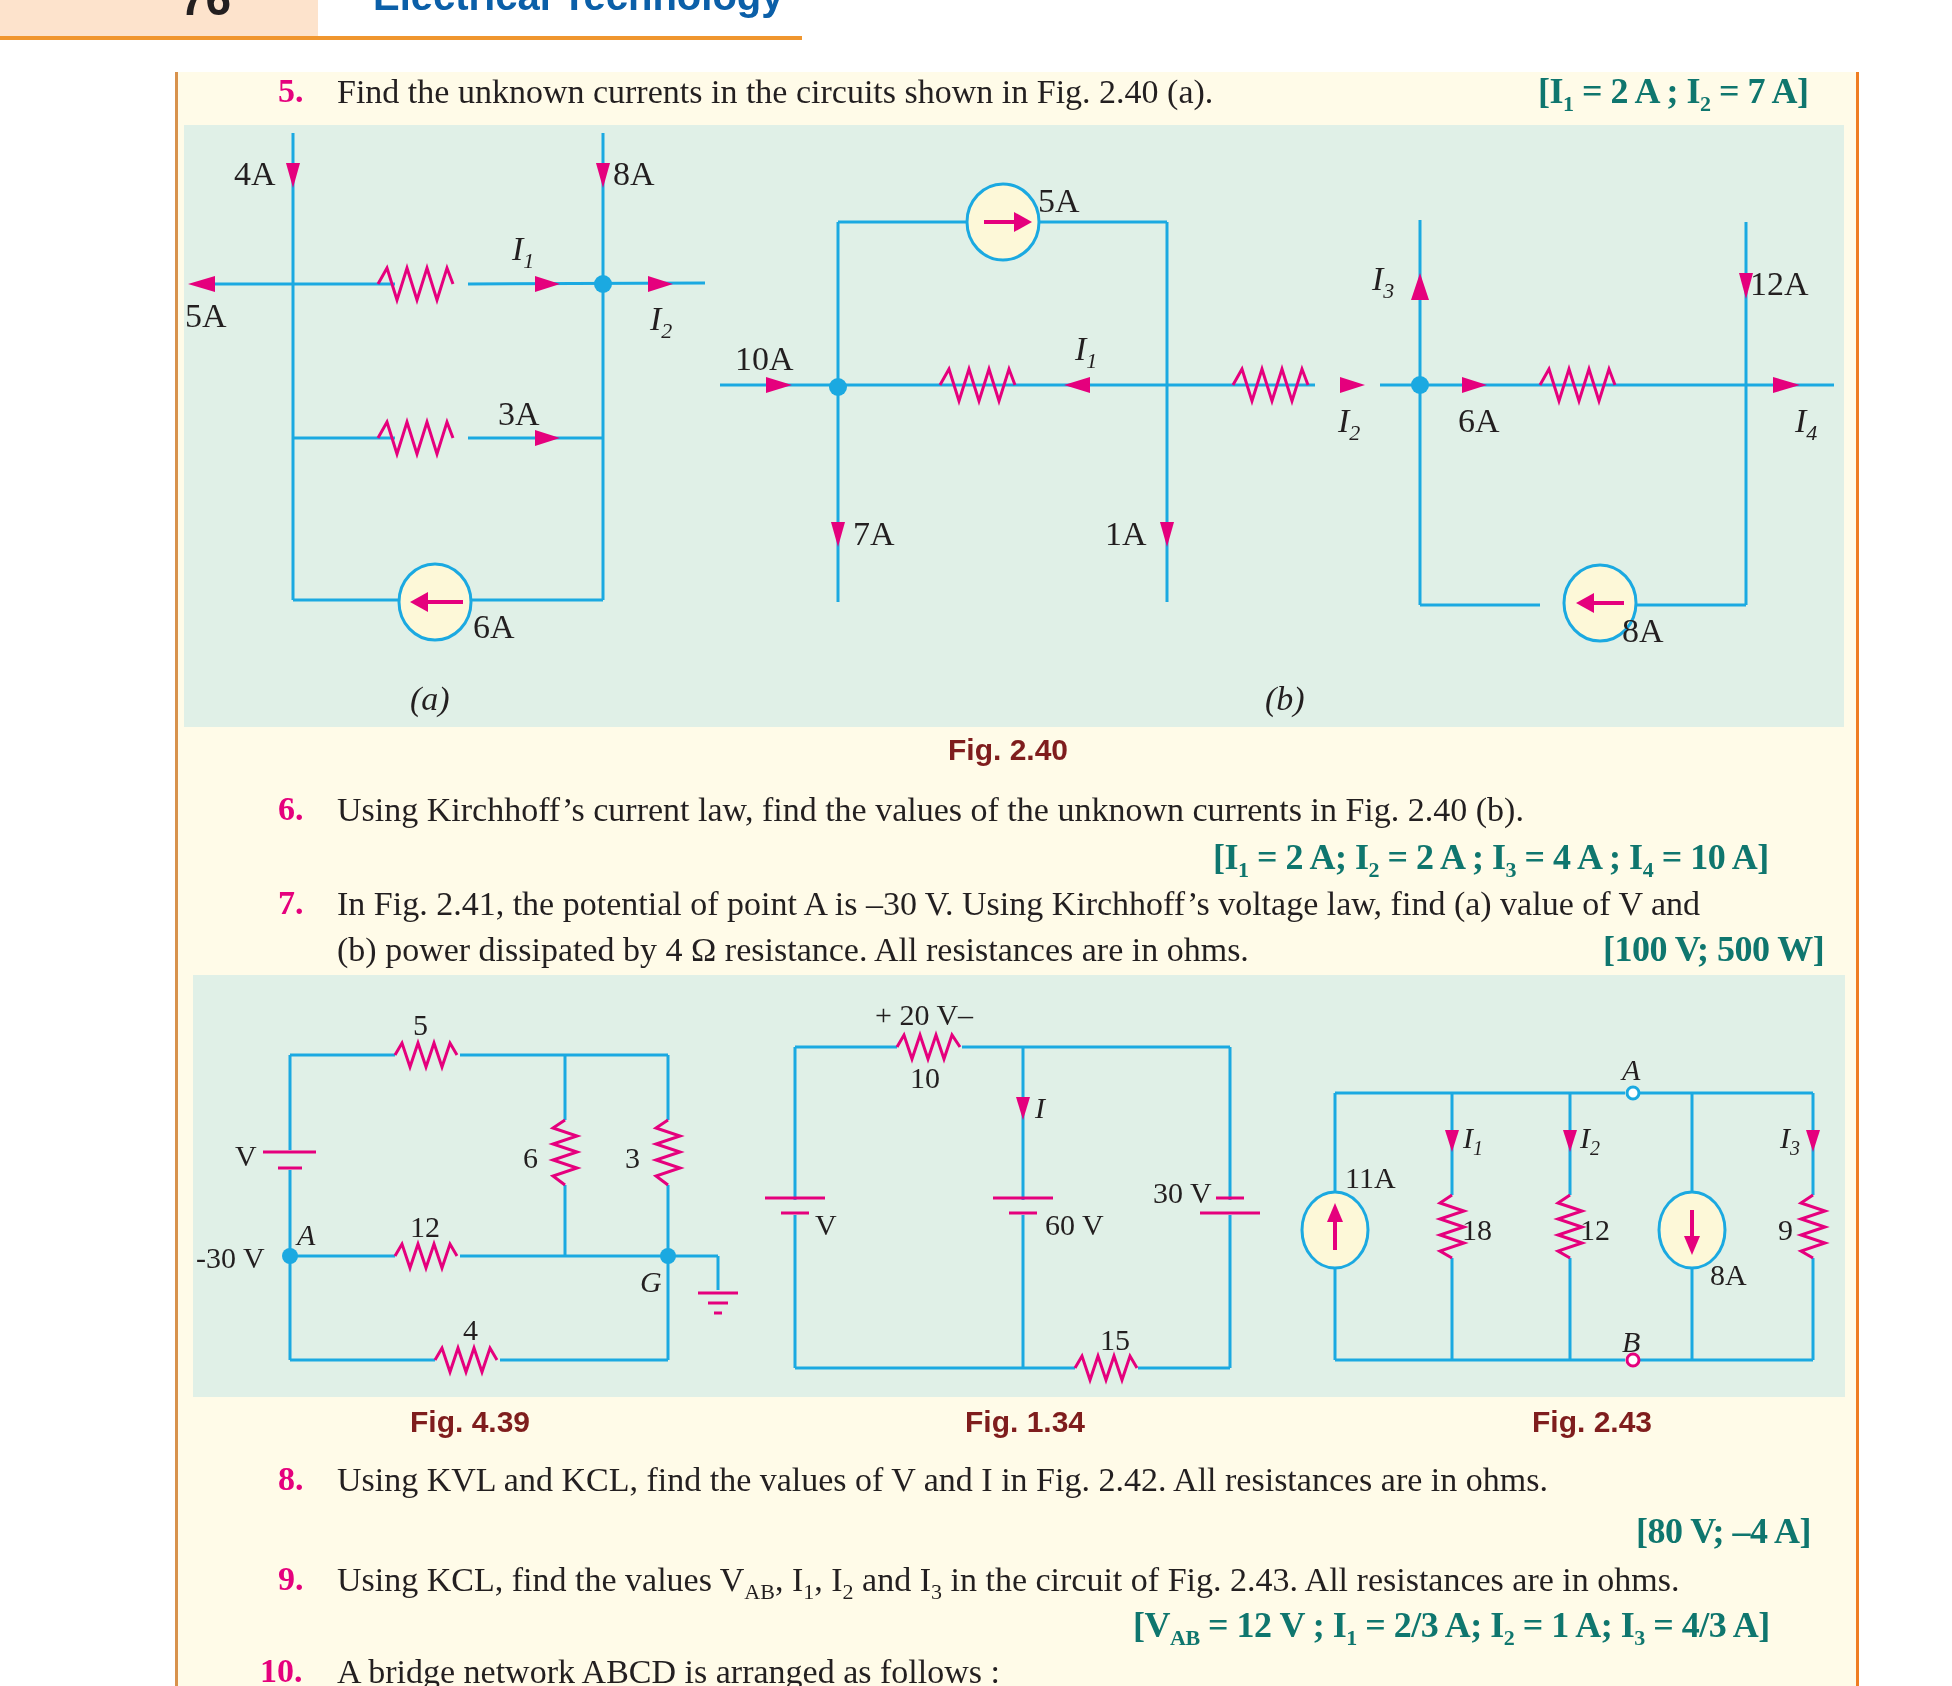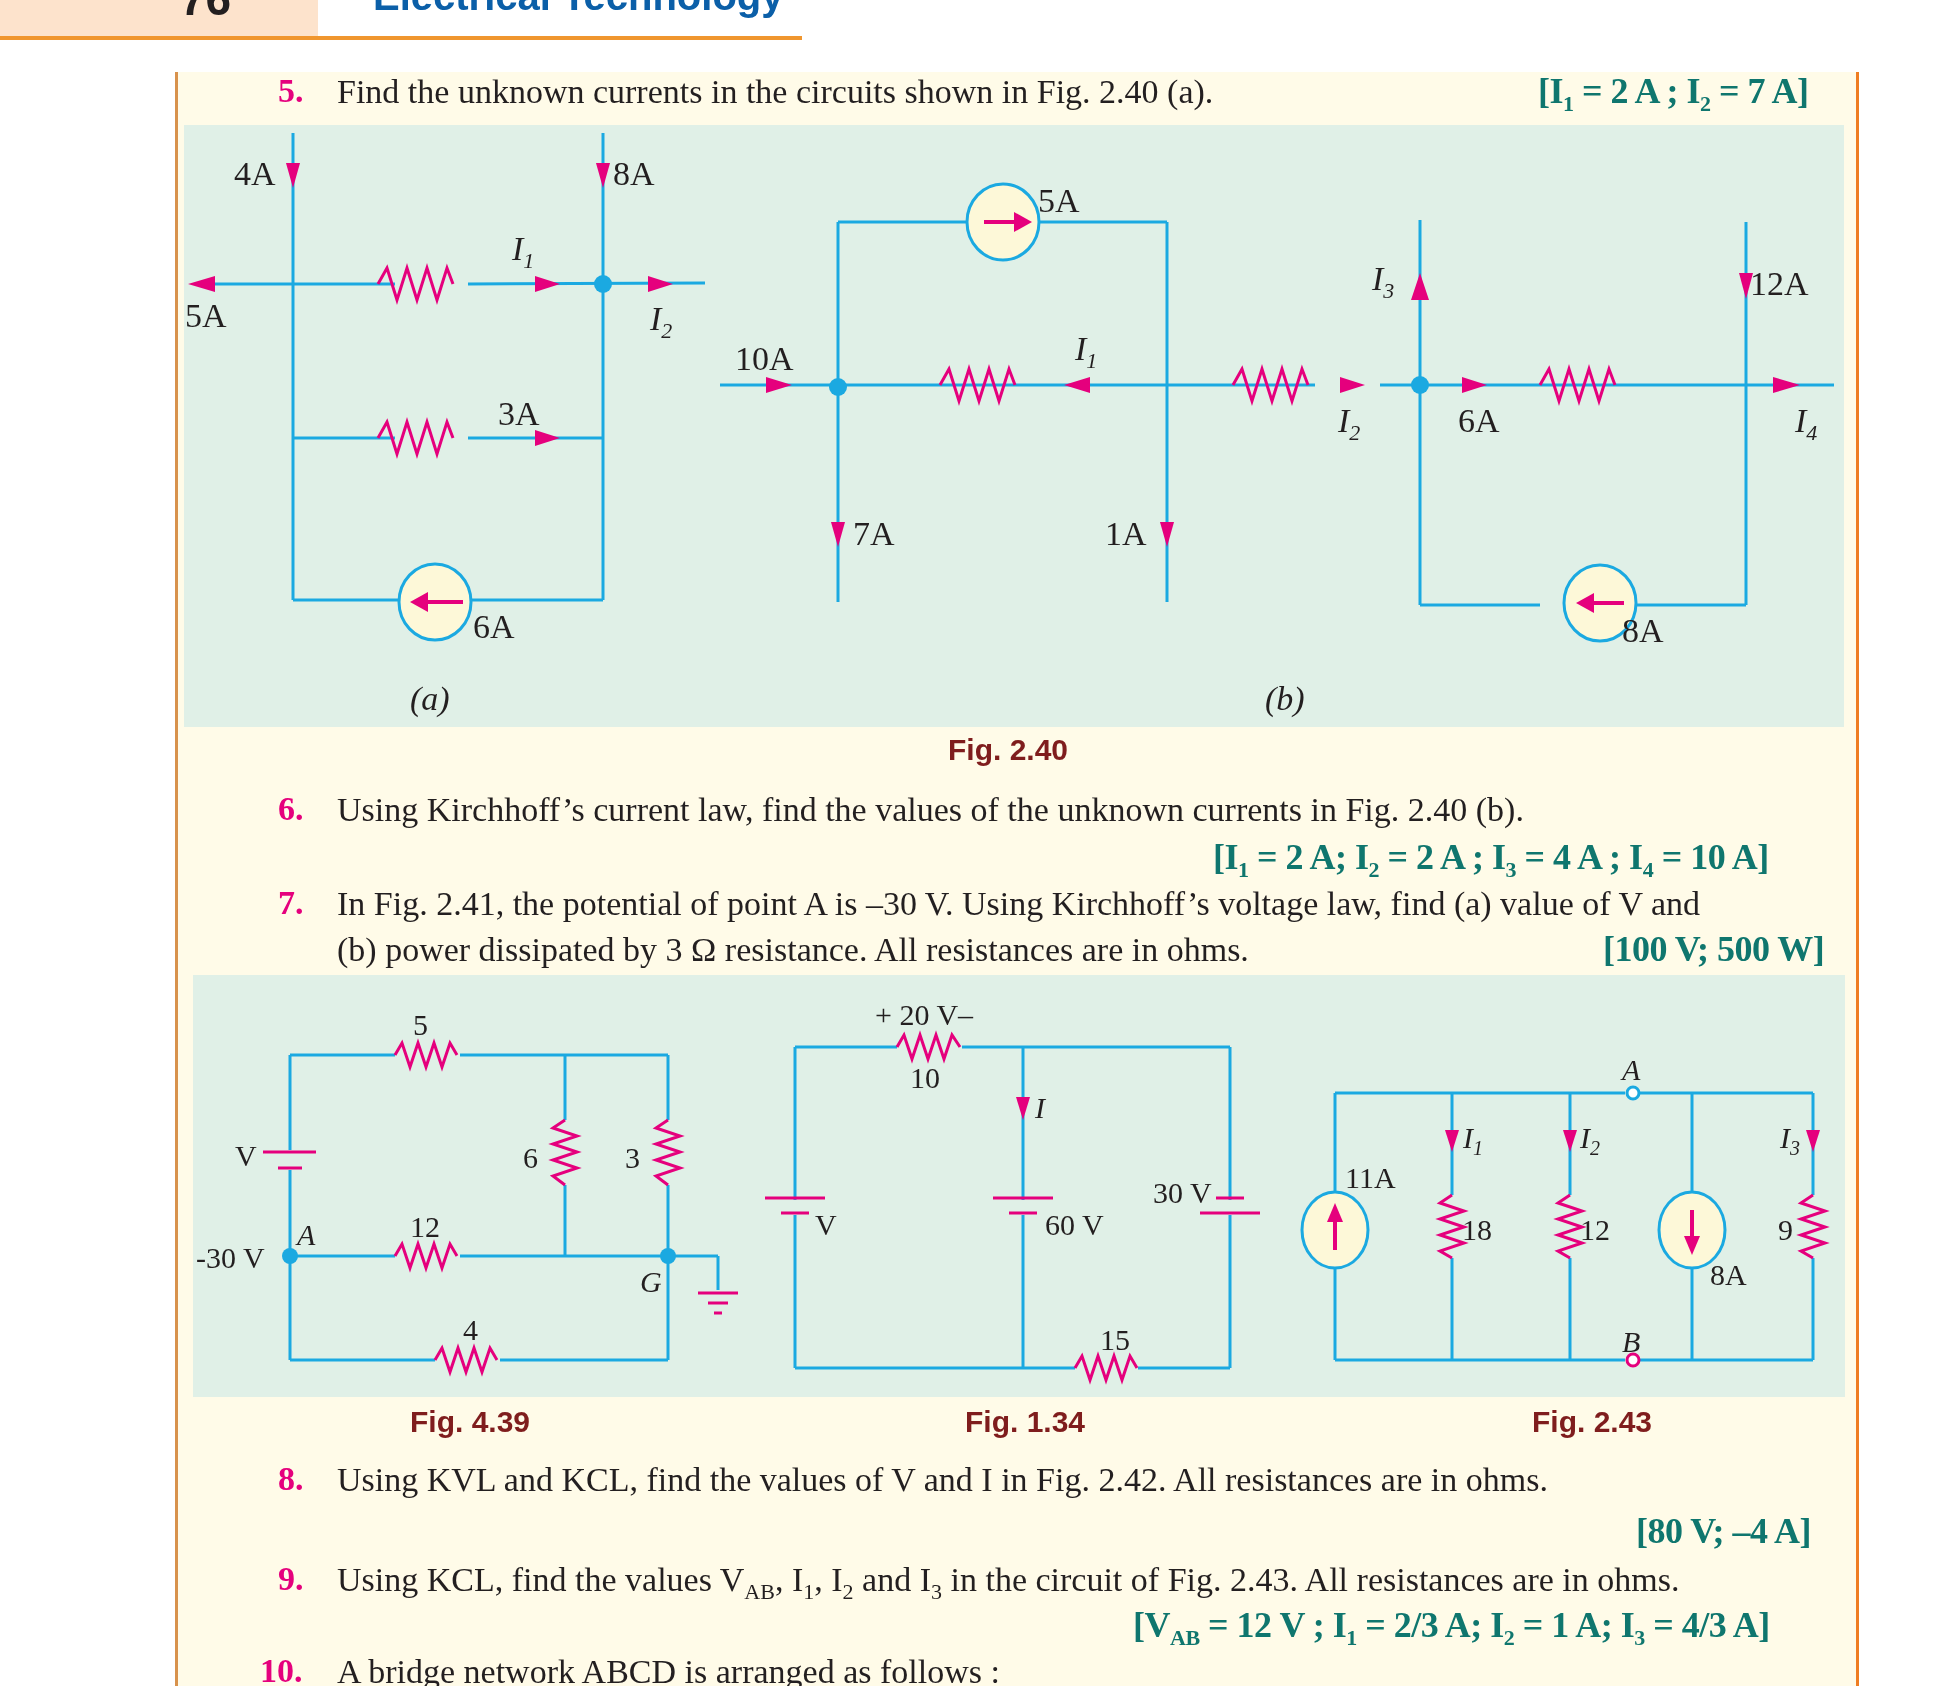--- a/index.html
+++ b/index.html
@@ -137,21 +137,21 @@
 </svg>
 
 <div class="cap" style="left:948px;top:733px;">Fig. 2.40</div>
 
 <div class="qn" style="left:278px;top:790px;">6.</div>
 <div class="q" style="left:337px;top:790px;">Using Kirchhoff’s current law, find the values of the unknown currents in Fig. 2.40 (b).</div>
 <div class="ans" style="left:1213px;top:836px;">[I<sub>1</sub> = 2 A; I<sub>2</sub> = 2 A ; I<sub>3</sub> = 4 A ; I<sub>4</sub> = 10 A]</div>
 
 <div class="qn" style="left:278px;top:884px;">7.</div>
 <div class="q" style="left:337px;top:884px;">In Fig. 2.41, the potential of point A is –30 V.  Using Kirchhoff’s voltage law, find (a) value of V and</div>
-<div class="q" style="left:337px;top:930px;">(b) power dissipated by 3 Ω resistance.  All resistances are in ohms.</div>
+<div class="q" style="left:337px;top:930px;">(b) power dissipated by 4 Ω resistance.  All resistances are in ohms.</div>
 <div class="ans" style="left:1603px;top:928px;">[100 V; 500 W]</div>
 
 <div class="fig-bg" style="left:193px;top:975px;width:1652px;height:422px;"></div>
 
 <svg style="position:absolute;left:0;top:0;" width="1952" height="1686">
   <g stroke="#1ba9e1" stroke-width="3" fill="none">
 
     <line x1="290" y1="1055" x2="395" y2="1055"></line>
     <line x1="460" y1="1055" x2="668" y2="1055"></line>
     <line x1="290" y1="1055" x2="290" y2="1150"></line>

